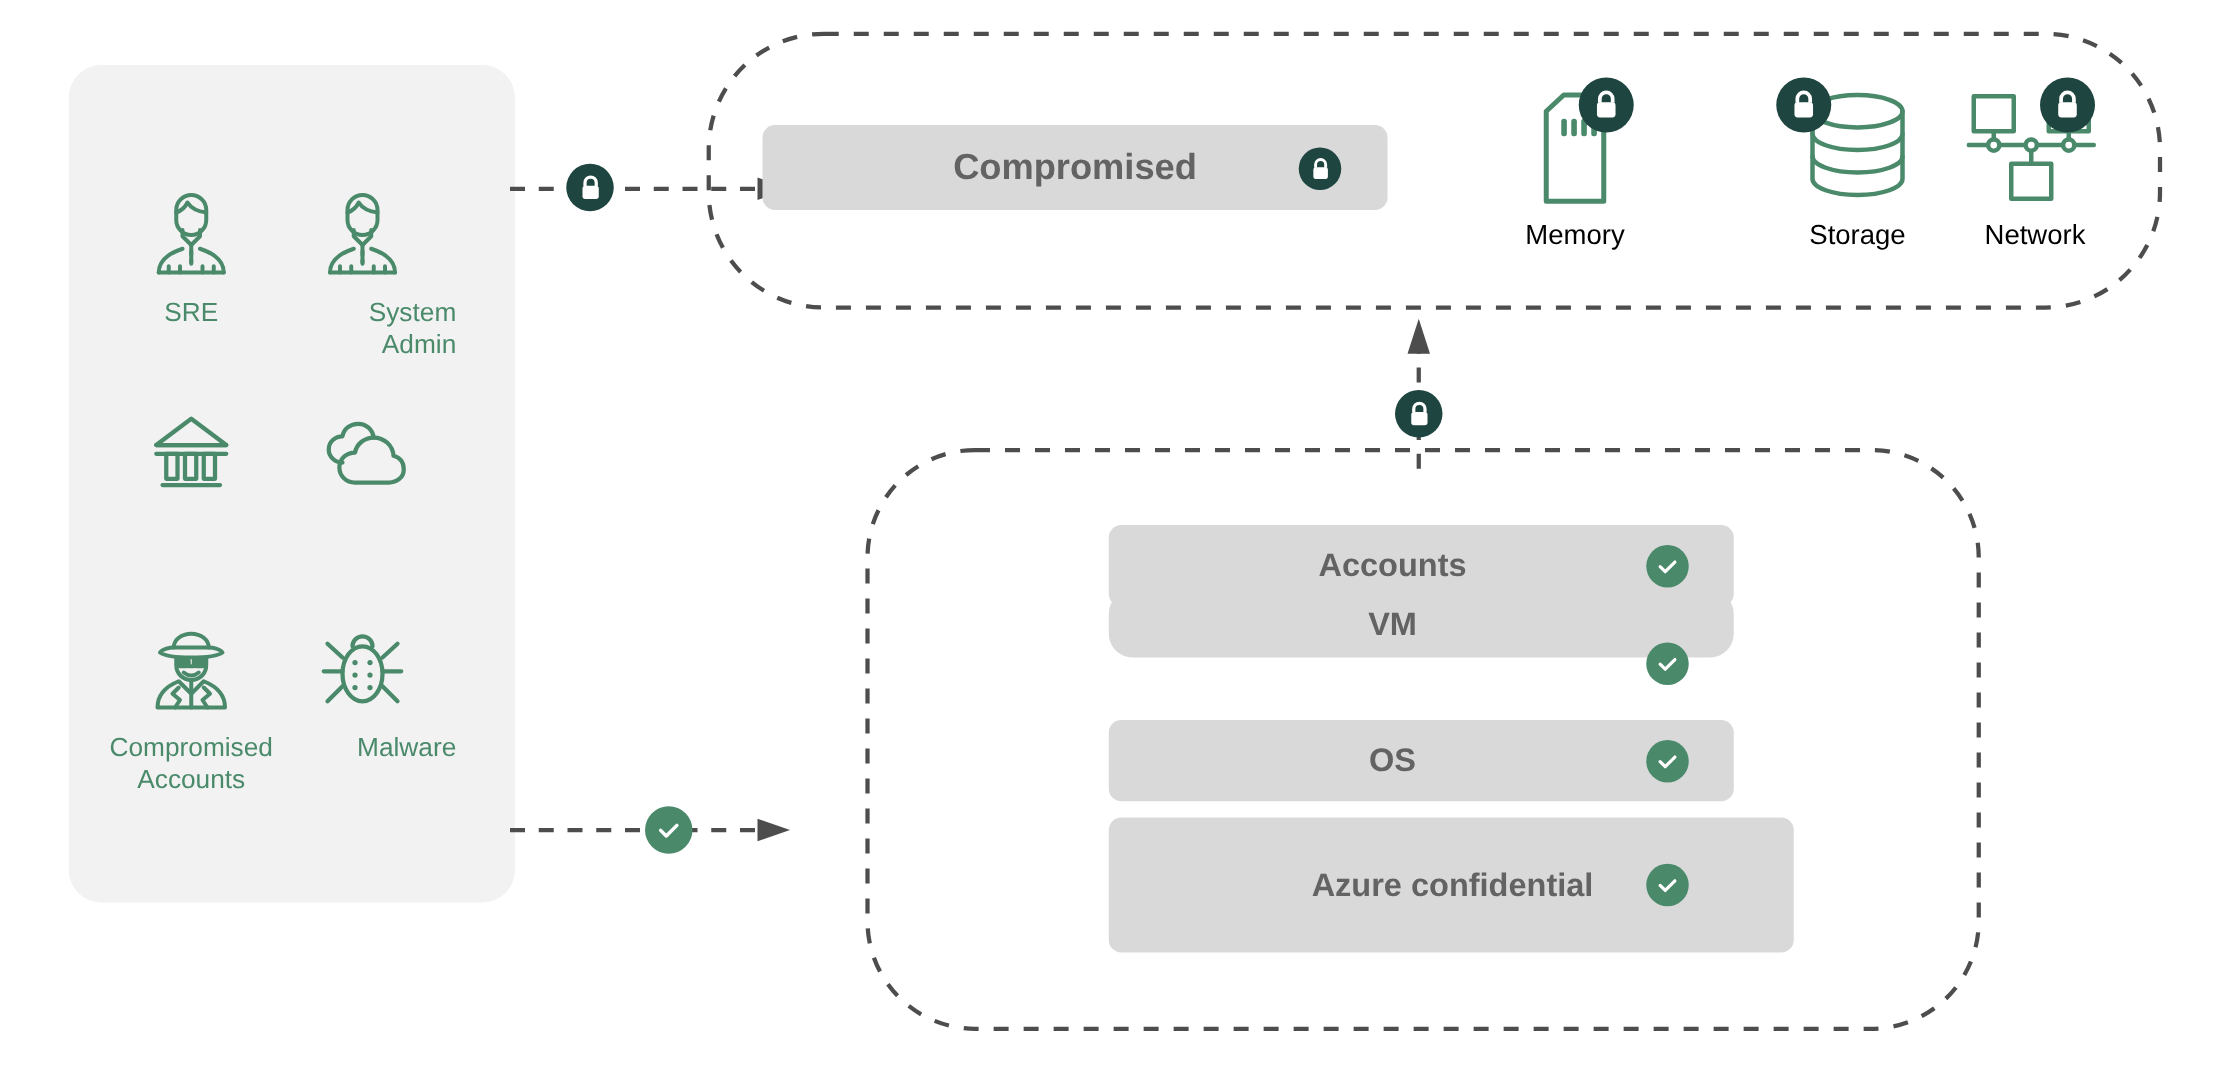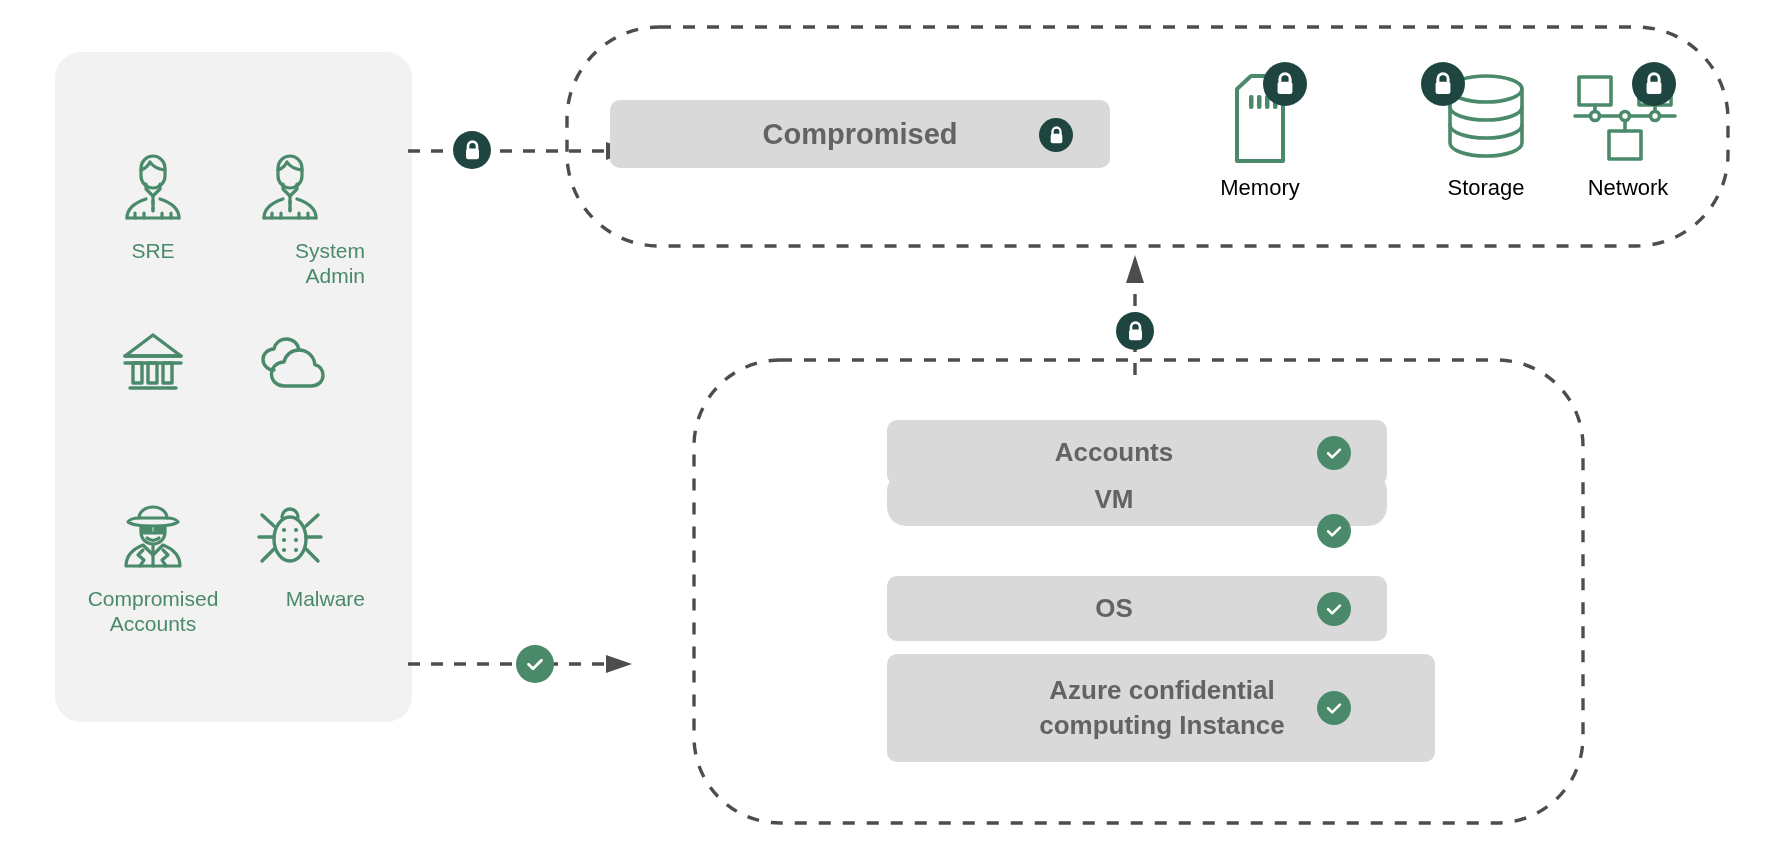--- a/index.html
+++ b/index.html
@@ -337,20 +337,19 @@
 </div>
 <div class="badge badge-check" id="check-os">
   <svg width="20" height="20" viewBox="0 0 22 22" fill="none">
     <path d="M4.5 11.3 9 15.8l8.5-8.5" stroke="#ffffff" stroke-width="2.8" stroke-linecap="round" stroke-linejoin="round"></path>
   </svg>
 </div>
 
 <div class="grey-bar stack-bar" id="bar-acci">
   <span class="bar-text">
     <span>Azure confidential</span><br>
-    <span>computing Instance</span>
   </span>
 </div>
 <div class="badge badge-check" id="check-acci">
   <svg width="20" height="20" viewBox="0 0 22 22" fill="none">
     <path d="M4.5 11.3 9 15.8l8.5-8.5" stroke="#ffffff" stroke-width="2.8" stroke-linecap="round" stroke-linejoin="round"></path>
   </svg>
 </div>
 
 </body></html>

